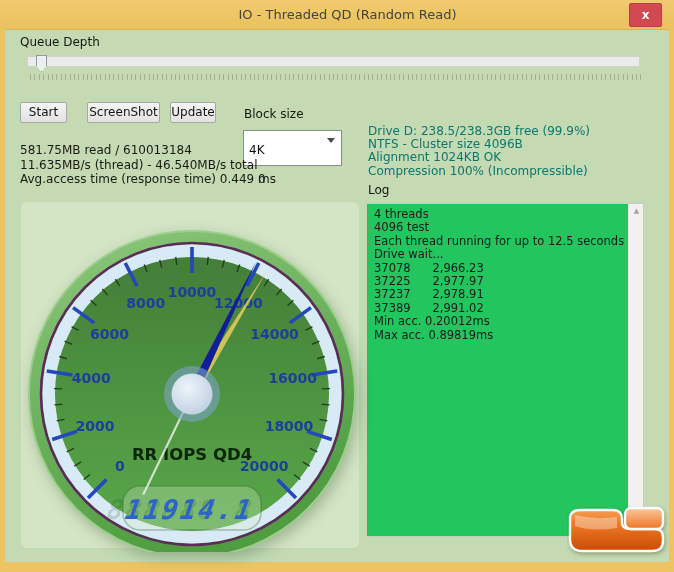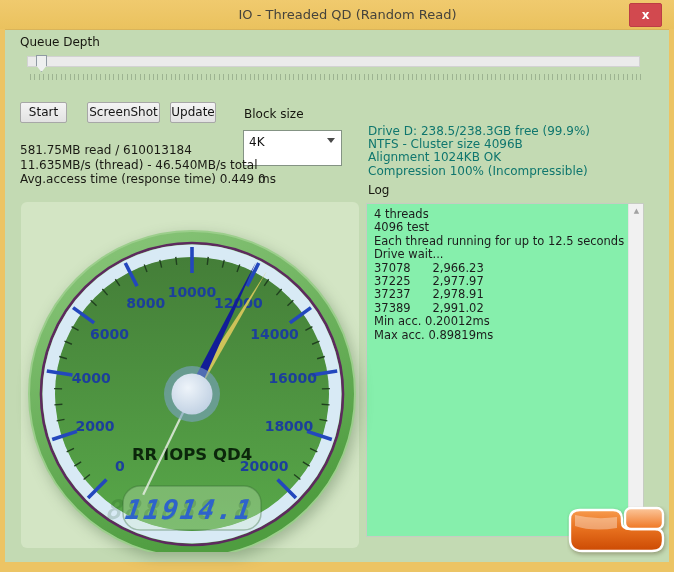--- a/index.html
+++ b/index.html
@@ -51,37 +51,37 @@
     font-size:12px;color:#141414;text-align:center;line-height:19px;cursor:pointer;
     font-family:"DejaVu Sans","Liberation Sans",sans-serif;
   }
   .btn-start{left:15px;top:72px;width:47px;}
   .btn-shot{left:82px;top:72px;width:73px;}
   .btn-update{left:165px;top:72px;width:46px;}
   
   .combo{
     position:absolute;left:238px;top:100px;width:99px;height:36px;
     background:#fff;border:1px solid #849384;
-    font-size:12px;color:#111;padding:4px 5px;cursor:pointer;
+    font-size:12px;color:#111;padding:12px 5px;cursor:pointer;
   }
   .combo .caret{
     position:absolute;right:6px;top:7px;width:0;height:0;
     border-left:4px solid transparent;border-right:4px solid transparent;
     border-top:5px solid #4a4a4a;
   }
   
   .stats{position:absolute;left:15px;top:113px;font-size:12px;color:#1a1a14;line-height:14.5px;white-space:pre;}
   .counter{position:absolute;left:253px;top:142px;font-size:12px;color:#1a1a14;}
   
   .info-title{position:absolute;left:363px;top:77px;font-size:12.5px;font-weight:bold;color:#8f948a;}
   .info-lines{position:absolute;left:363px;top:95px;font-size:12px;color:#0f766e;line-height:13.2px;}
   
   .log-box{
     position:absolute;left:361px;top:173px;width:278px;height:334px;
-    background:#86efac;border:1px solid #c6ccc2;
+    background:#22c55e;border:1px solid #c6ccc2;
   }
   .log-content{
     position:absolute;left:0;top:0;right:15px;bottom:0;
     padding:4px 0 0 7px;font-size:11.5px;color:#1c1c1c;line-height:13.4px;
     white-space:pre;overflow:hidden;
   }
   .log-scrollbar{
     position:absolute;right:0;top:0;width:15px;height:100%;
     background:#f1f1f1;border-left:1px solid #e4e4e4;
   }

